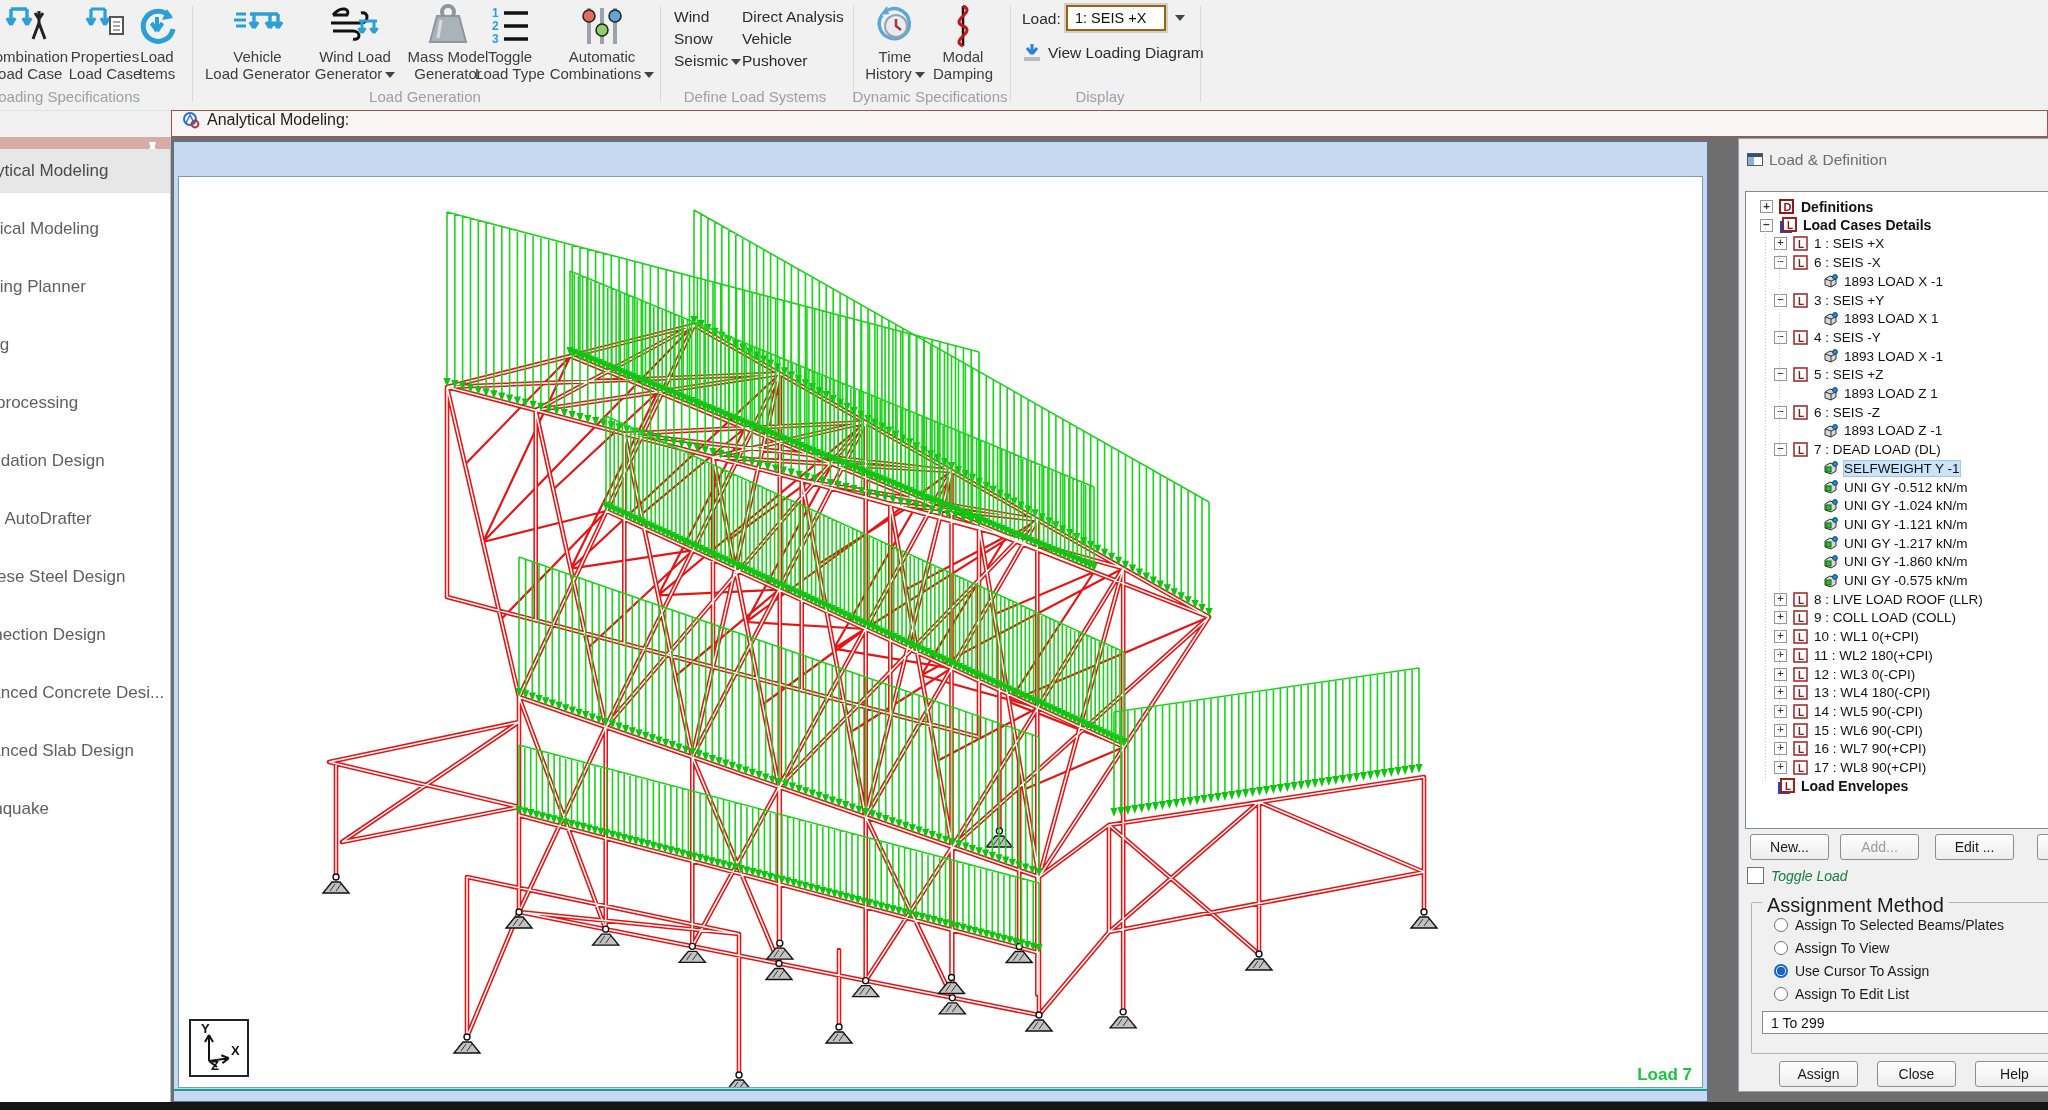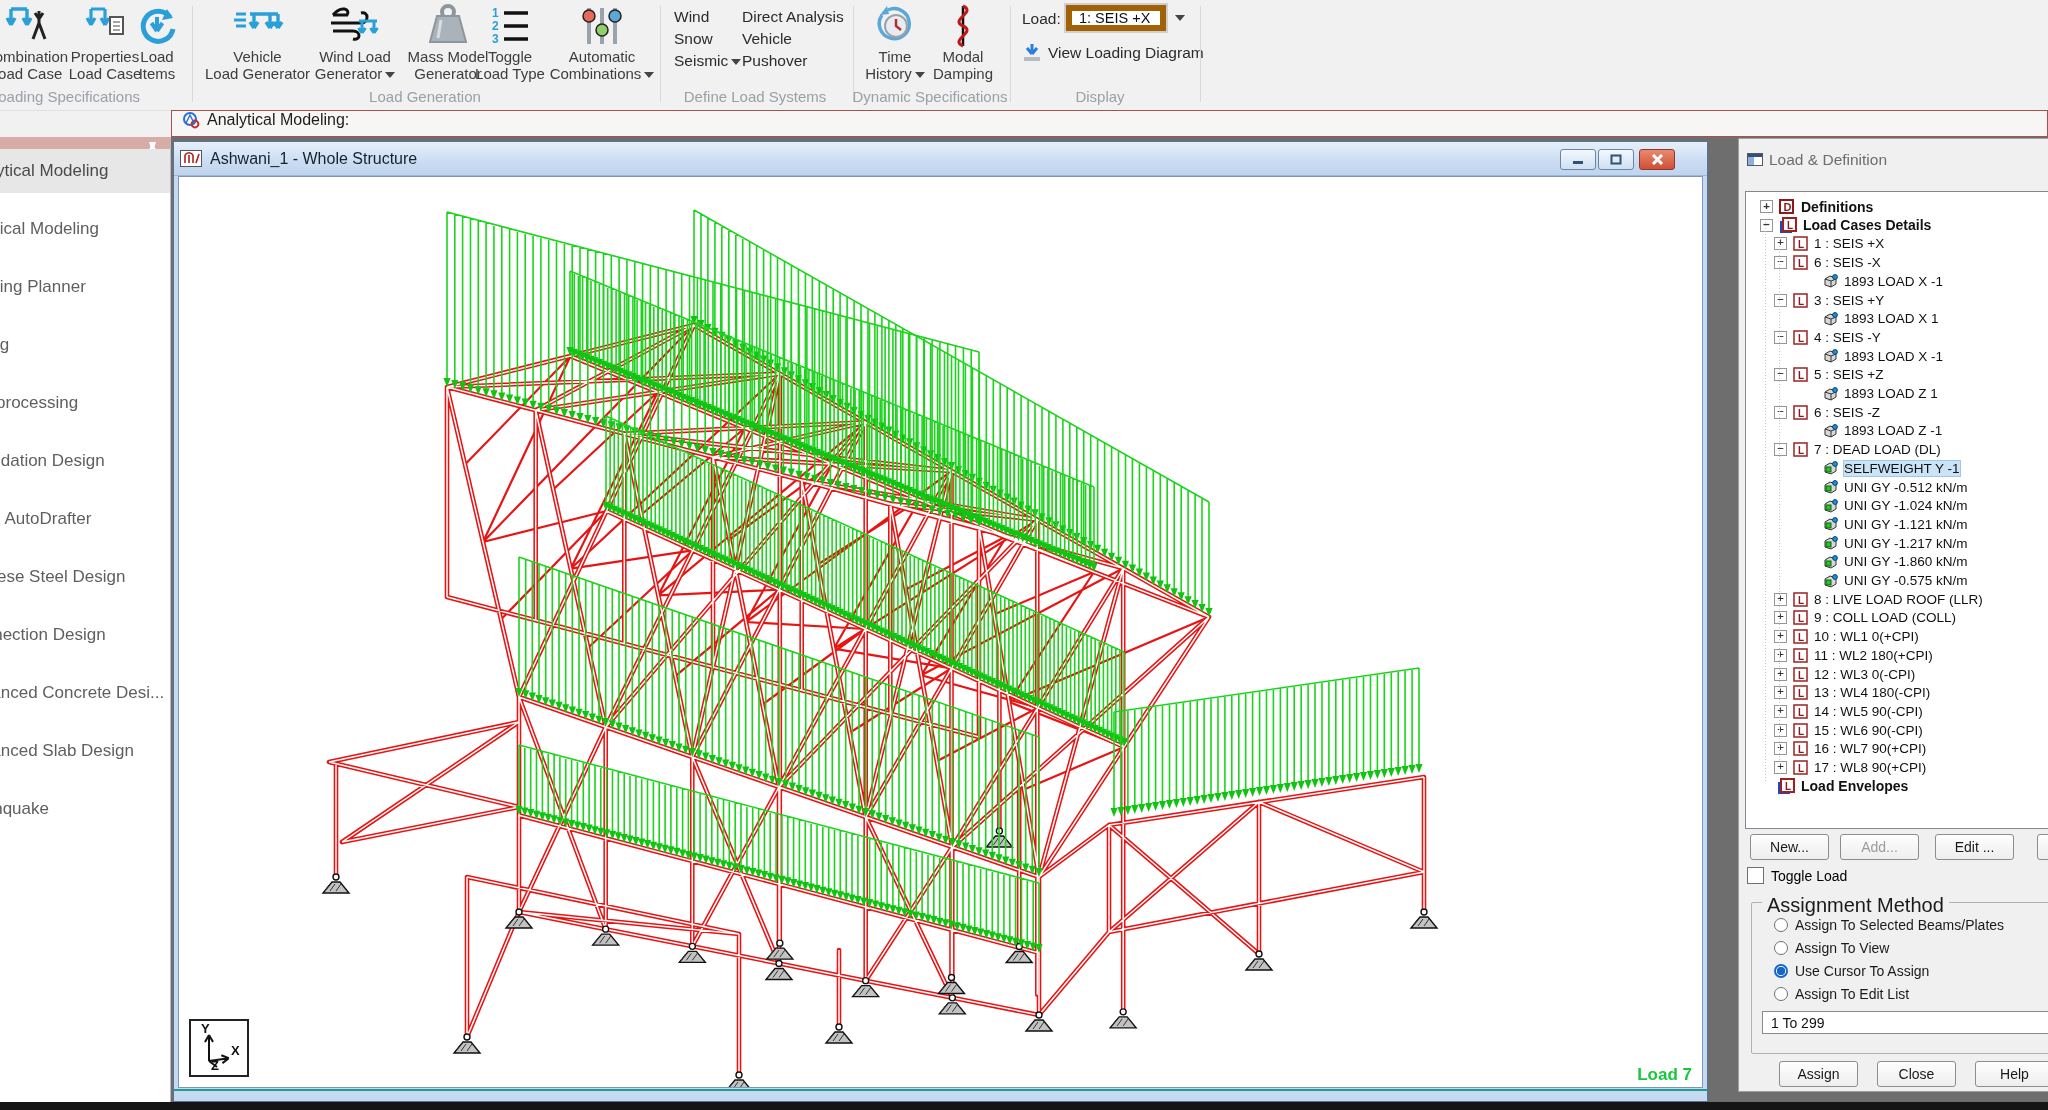--- a/index.html
+++ b/index.html
@@ -47,21 +47,21 @@
   .tlabel.selected{background:#cbe3f7;outline:1px solid #9ec7e8;}
   .guide{position:absolute;width:1px;background-image:repeating-linear-gradient(#c4c4c4 0 1px,transparent 1px 3px);}
   .pbtn{position:absolute;height:24px;background:linear-gradient(#fefefe,#eeeeee);border:1px solid #8d8d8d;border-radius:3px;font-size:14px;color:#1a1a1a;display:flex;align-items:center;justify-content:center;}
   .pbtn.disabled{color:#9b9b9b;}
   #groupbox{position:absolute;left:12px;top:763px;width:312px;height:150px;border:1px solid #b2b2b2;border-radius:2px;}
   #groupbox-label{position:absolute;left:10px;top:-9px;background:#f0f0f0;padding:0 5px;font-size:20px;color:#1a1a1a;}
   .radio-row{position:absolute;display:flex;align-items:center;font-size:14px;color:#1a1a1a;white-space:nowrap;}
   .radio{width:14px;height:14px;border-radius:50%;border:1px solid #707070;background:#fff;margin-right:7px;box-sizing:border-box;flex:0 0 auto;}
   .radio.sel{border:2px solid #1467c8;background:radial-gradient(circle at 50% 50%, #1467c8 0 4px, #fff 4.5px);}
   #editlist{position:absolute;left:10px;top:108px;width:296px;height:23px;background:#fff;border:1px solid #8a8a8a;font-size:14px;color:#111;display:flex;align-items:center;padding-left:8px;box-sizing:border-box;}
-  #toggle-row{position:absolute;left:8px;top:728px;display:flex;align-items:center;font-size:14px;color:#000000;}
+  #toggle-row{position:absolute;left:8px;top:728px;display:flex;align-items:center;font-size:14px;color:#15803d;font-style:italic;}
   #toggle-box{width:15px;height:15px;border:1px solid #707070;background:#fff;margin-right:7px;}
   
   #bottom-gray{left:1708px;top:1092px;width:340px;height:18px;background:#6e6e6e;}
   #bottom-bar{left:0;top:1102px;width:2048px;height:8px;background:#151515;}
   #gap-right{left:1708px;top:137px;width:30px;height:965px;background:#6e6e6e;}
 </style>
 </head>
 <body>
 
 <div id="ribbon" class="abs">
@@ -181,21 +181,21 @@
           <path d="M15 2 v40" stroke="#111" stroke-width="2.5"></path>
           <path d="M15 2 c14 6 -14 14 0 20 c14 6 -14 14 0 20" stroke="#c01818" stroke-width="3" fill="none"></path>
         </svg>
     </span>
     <span class="rlb"><span>Modal</span><br><span>Damping</span></span>
   </div>
   <div class="rgroup-label" style="left:820px;width:220px">Dynamic Specifications</div>
   <div class="rdiv" style="left:1010px"></div>
 
   <div class="abs" style="left:1022px;top:10px;font-size:15.5px;color:#2b2b2b">Load:</div>
-  <div class="abs" style="left:1066px;top:5px;width:100px;height:26px;background:#fff;border:6px solid #a16207;outline:2px solid #cfcfcf;display:flex;align-items:center;padding-left:7px;font-size:14.5px;color:#111;box-sizing:border-box">
+  <div class="abs" style="left:1066px;top:5px;width:100px;height:26px;background:#fff;border:2px solid #a16207;outline:2px solid #cfcfcf;display:flex;align-items:center;padding-left:7px;font-size:14.5px;color:#111;box-sizing:border-box">
       <span>1: SEIS +X</span>
     </div>
   <div class="abs" style="left:1172px;top:8px;width:16px;height:20px;display:flex;align-items:center;justify-content:center">
       <span class="caret" style="margin:0"></span>
     </div>
   <div class="abs" style="left:1022px;top:42px;display:flex;align-items:center">
     <svg width="20" height="22" viewBox="0 0 20 22">
         <path d="M10 2 v10 M10 12 l-5 -6 M10 12 l5 -6" stroke="#2b7fd8" stroke-width="3" fill="none"></path>
         <rect x="2" y="15" width="16" height="4" fill="#b6bcc2"></rect>
       </svg>
@@ -233,42 +233,20 @@
       <div class="sb-item" style="top: 360px;">Steel AutoDrafter</div>
       <div class="sb-item" style="top: 418px;">Chinese Steel Design</div>
       <div class="sb-item" style="top: 476px;">Connection Design</div>
       <div class="sb-item" style="top: 534px;">Advanced Concrete Desi...</div>
       <div class="sb-item" style="top: 592px;">Advanced Slab Design</div>
       <div class="sb-item" style="top: 650px;">Earthquake</div>
     </div>
 </div>
 
 <div id="child" class="abs">
-  <div id="childbar">
-    <svg width="22" height="17" viewBox="0 0 22 17" style="margin-left:6px">
-        <rect x="0.5" y="0.5" width="21" height="16" fill="#fff" stroke="#555"></rect>
-        <path d="M5 13 v-8 M9 13 v-8 M13 13 v-8 M5 5 c2 -3 6 -3 8 0 M16 13 l3 -9" stroke="#b02020" stroke-width="1.6" fill="none"></path>
-      </svg>
-    <span id="childtitle">Ashwani_1 - Whole Structure</span>
-    <div class="winbtn" style="right:111px">
-        <svg width="12" height="10">
-          <rect x="1" y="6" width="10" height="3" fill="#355070"></rect>
-        </svg>
-      </div>
-    <div class="winbtn" style="right:73px">
-        <svg width="12" height="11">
-          <rect x="1.5" y="1.5" width="9" height="8" fill="none" stroke="#355070" stroke-width="2"></rect>
-        </svg>
-      </div>
-    <div class="winbtn close" style="right:32px">
-        <svg width="13" height="11">
-          <path d="M2 1 l9 9 M11 1 l-9 9" stroke="#fff" stroke-width="3"></path>
-        </svg>
-      </div>
-  </div>
   <div id="canvas">
     <svg id="scene" width="1523" height="910" viewBox="0 0 1523 910">
         <path d="M515.0,148.0L304.0,365.0M304.0,365.0L427.5,334.0M304.0,365.0L391.5,179.0M322.0,442.5L427.5,334.0M286.0,287.5L391.5,179.0M600.8,196.7L391.7,391.7M391.7,391.7L513.8,373.3M391.7,391.7L478.8,215.0M409.2,470.8L513.8,373.3M374.2,312.5L478.8,215.0M686.7,245.3L479.3,418.3M479.3,418.3L600.0,412.7M479.3,418.3L566.0,251.0M496.3,499.2L600.0,412.7M462.3,337.5L566.0,251.0M772.5,294.0L567.0,445.0M567.0,445.0L686.3,452.0M567.0,445.0L653.3,287.0M583.5,527.5L686.3,452.0M550.5,362.5L653.3,287.0M858.3,342.7L654.7,471.7M654.7,471.7L772.5,491.3M654.7,471.7L740.5,323.0M670.7,555.8L772.5,491.3M638.7,387.5L740.5,323.0M944.2,391.3L742.3,498.3M742.3,498.3L858.8,530.7M742.3,498.3L827.8,359.0M757.8,584.2L858.8,530.7M726.8,412.5L827.8,359.0M1030.0,440.0L830.0,525.0M830.0,525.0L945.0,570.0M830.0,525.0L915.0,395.0M845.0,612.5L945.0,570.0M815.0,437.5L915.0,395.0" stroke="#e81414" stroke-width="2.2" fill="none"></path>
         <path d="M340.0,735.0L340.0,520.0M340.0,520.0L515.0,148.0M515.0,148.0L268.0,210.0M268.0,210.0L268.0,420.0M340.0,520.0L268.0,210.0M426.7,752.2L426.7,550.0M426.7,550.0L600.8,196.7M600.8,196.7L356.7,233.3M356.7,233.3L356.7,443.3M426.7,550.0L356.7,233.3M600.8,196.7L600.8,766.2M513.3,769.3L513.3,580.0M513.3,580.0L686.7,245.3M686.7,245.3L445.3,256.7M445.3,256.7L445.3,466.7M513.3,580.0L445.3,256.7M686.7,245.3L686.7,783.3M600.0,786.5L600.0,610.0M600.0,610.0L772.5,294.0M772.5,294.0L534.0,280.0M534.0,280.0L534.0,490.0M600.0,610.0L534.0,280.0M772.5,294.0L772.5,800.5M686.7,803.7L686.7,640.0M686.7,640.0L858.3,342.7M858.3,342.7L622.7,303.3M622.7,303.3L622.7,513.3M686.7,640.0L622.7,303.3M858.3,342.7L858.3,817.7M773.3,820.8L773.3,670.0M773.3,670.0L944.2,391.3M944.2,391.3L711.3,326.7M711.3,326.7L711.3,536.7M773.3,670.0L711.3,326.7M944.2,391.3L944.2,834.8M860.0,838.0L860.0,700.0M860.0,700.0L1030.0,440.0M1030.0,440.0L800.0,350.0M800.0,350.0L800.0,560.0M860.0,700.0L800.0,350.0M340.0,520.0L426.7,550.0M426.7,550.0L513.3,580.0M513.3,580.0L600.0,610.0M600.0,610.0L686.7,640.0M686.7,640.0L773.3,670.0M773.3,670.0L860.0,700.0M340.0,735.0L426.7,752.2M426.7,752.2L513.3,769.3M513.3,769.3L600.0,786.5M600.0,786.5L686.7,803.7M686.7,803.7L773.3,820.8M773.3,820.8L860.0,838.0M268.0,210.0L356.7,233.3M356.7,233.3L445.3,256.7M445.3,256.7L534.0,280.0M534.0,280.0L622.7,303.3M622.7,303.3L711.3,326.7M711.3,326.7L800.0,350.0M515.0,148.0L600.8,196.7M600.8,196.7L686.7,245.3M686.7,245.3L772.5,294.0M772.5,294.0L858.3,342.7M858.3,342.7L944.2,391.3M944.2,391.3L1030.0,440.0M268.0,420.0L356.7,443.3M356.7,443.3L445.3,466.7M445.3,466.7L534.0,490.0M534.0,490.0L622.7,513.3M622.7,513.3L711.3,536.7M711.3,536.7L800.0,560.0M427.5,334.0L513.8,373.3M513.8,373.3L600.0,412.7M600.0,412.7L686.3,452.0M686.3,452.0L772.5,491.3M772.5,491.3L858.8,530.7M858.8,530.7L945.0,570.0M391.5,179.0L478.8,215.0M478.8,215.0L566.0,251.0M566.0,251.0L653.3,287.0M653.3,287.0L740.5,323.0M740.5,323.0L827.8,359.0M827.8,359.0L915.0,395.0M340.0,638.3L426.7,661.2M426.7,661.2L513.3,684.1M513.3,684.1L600.0,707.1M600.0,707.1L686.7,730.0M686.7,730.0L773.3,753.0M773.3,753.0L860.0,775.9M340.0,735.0L426.7,550.0M340.0,520.0L426.7,752.2M268.0,210.0L600.8,196.7M515.0,148.0L356.7,233.3M513.3,769.3L600.0,610.0M513.3,580.0L600.0,786.5M445.3,256.7L772.5,294.0M686.7,245.3L534.0,280.0M686.7,803.7L773.3,670.0M686.7,640.0L773.3,820.8M622.7,303.3L944.2,391.3M858.3,342.7L711.3,326.7M426.7,550.0L686.7,245.3M600.8,196.7L513.3,580.0M600.0,610.0L858.3,342.7M772.5,294.0L686.7,640.0M773.3,670.0L1030.0,440.0M944.2,391.3L860.0,700.0M840.2,584.5L840.2,769.5M820.4,469.0L820.4,654.0M340.0,545.0L150.0,585.0M340.0,630.0L163.0,665.0M157.0,588.0L157.0,700.0M340.0,545.0L163.0,665.0M150.0,585.0L340.0,630.0M288.0,700.0L288.0,860.0M340.0,735.0L288.0,860.0M560.0,757.0L560.0,898.0M660.0,773.0L660.0,850.0M288.0,700.0L560.0,757.0M340.0,735.0L560.0,757.0M930.0,648.0L1245.0,600.0M930.0,755.0L1245.0,695.0M1245.0,600.0L1245.0,695.0M1080.0,625.0L1080.0,777.0M930.0,648.0L1080.0,777.0M1080.0,625.0L1245.0,695.0M860.0,700.0L930.0,648.0M860.0,838.0L930.0,755.0M930.0,648.0L930.0,755.0M1080.0,625.0L930.0,755.0M1245.0,695.0L1245.0,735.0" stroke="#e81414" stroke-width="4.6" fill="none" stroke-linecap="round"></path>
         <path d="M340.0,735.0L340.0,520.0M340.0,520.0L515.0,148.0M515.0,148.0L268.0,210.0M268.0,210.0L268.0,420.0M340.0,520.0L268.0,210.0M426.7,752.2L426.7,550.0M426.7,550.0L600.8,196.7M600.8,196.7L356.7,233.3M356.7,233.3L356.7,443.3M426.7,550.0L356.7,233.3M600.8,196.7L600.8,766.2M513.3,769.3L513.3,580.0M513.3,580.0L686.7,245.3M686.7,245.3L445.3,256.7M445.3,256.7L445.3,466.7M513.3,580.0L445.3,256.7M686.7,245.3L686.7,783.3M600.0,786.5L600.0,610.0M600.0,610.0L772.5,294.0M772.5,294.0L534.0,280.0M534.0,280.0L534.0,490.0M600.0,610.0L534.0,280.0M772.5,294.0L772.5,800.5M686.7,803.7L686.7,640.0M686.7,640.0L858.3,342.7M858.3,342.7L622.7,303.3M622.7,303.3L622.7,513.3M686.7,640.0L622.7,303.3M858.3,342.7L858.3,817.7M773.3,820.8L773.3,670.0M773.3,670.0L944.2,391.3M944.2,391.3L711.3,326.7M711.3,326.7L711.3,536.7M773.3,670.0L711.3,326.7M944.2,391.3L944.2,834.8M860.0,838.0L860.0,700.0M860.0,700.0L1030.0,440.0M1030.0,440.0L800.0,350.0M800.0,350.0L800.0,560.0M860.0,700.0L800.0,350.0M340.0,520.0L426.7,550.0M426.7,550.0L513.3,580.0M513.3,580.0L600.0,610.0M600.0,610.0L686.7,640.0M686.7,640.0L773.3,670.0M773.3,670.0L860.0,700.0M340.0,735.0L426.7,752.2M426.7,752.2L513.3,769.3M513.3,769.3L600.0,786.5M600.0,786.5L686.7,803.7M686.7,803.7L773.3,820.8M773.3,820.8L860.0,838.0M268.0,210.0L356.7,233.3M356.7,233.3L445.3,256.7M445.3,256.7L534.0,280.0M534.0,280.0L622.7,303.3M622.7,303.3L711.3,326.7M711.3,326.7L800.0,350.0M515.0,148.0L600.8,196.7M600.8,196.7L686.7,245.3M686.7,245.3L772.5,294.0M772.5,294.0L858.3,342.7M858.3,342.7L944.2,391.3M944.2,391.3L1030.0,440.0M268.0,420.0L356.7,443.3M356.7,443.3L445.3,466.7M445.3,466.7L534.0,490.0M534.0,490.0L622.7,513.3M622.7,513.3L711.3,536.7M711.3,536.7L800.0,560.0M427.5,334.0L513.8,373.3M513.8,373.3L600.0,412.7M600.0,412.7L686.3,452.0M686.3,452.0L772.5,491.3M772.5,491.3L858.8,530.7M858.8,530.7L945.0,570.0M391.5,179.0L478.8,215.0M478.8,215.0L566.0,251.0M566.0,251.0L653.3,287.0M653.3,287.0L740.5,323.0M740.5,323.0L827.8,359.0M827.8,359.0L915.0,395.0M340.0,638.3L426.7,661.2M426.7,661.2L513.3,684.1M513.3,684.1L600.0,707.1M600.0,707.1L686.7,730.0M686.7,730.0L773.3,753.0M773.3,753.0L860.0,775.9M340.0,735.0L426.7,550.0M340.0,520.0L426.7,752.2M268.0,210.0L600.8,196.7M515.0,148.0L356.7,233.3M513.3,769.3L600.0,610.0M513.3,580.0L600.0,786.5M445.3,256.7L772.5,294.0M686.7,245.3L534.0,280.0M686.7,803.7L773.3,670.0M686.7,640.0L773.3,820.8M622.7,303.3L944.2,391.3M858.3,342.7L711.3,326.7M426.7,550.0L686.7,245.3M600.8,196.7L513.3,580.0M600.0,610.0L858.3,342.7M772.5,294.0L686.7,640.0M773.3,670.0L1030.0,440.0M944.2,391.3L860.0,700.0M840.2,584.5L840.2,769.5M820.4,469.0L820.4,654.0M340.0,545.0L150.0,585.0M340.0,630.0L163.0,665.0M157.0,588.0L157.0,700.0M340.0,545.0L163.0,665.0M150.0,585.0L340.0,630.0M288.0,700.0L288.0,860.0M340.0,735.0L288.0,860.0M560.0,757.0L560.0,898.0M660.0,773.0L660.0,850.0M288.0,700.0L560.0,757.0M340.0,735.0L560.0,757.0M930.0,648.0L1245.0,600.0M930.0,755.0L1245.0,695.0M1245.0,600.0L1245.0,695.0M1080.0,625.0L1080.0,777.0M930.0,648.0L1080.0,777.0M1080.0,625.0L1245.0,695.0M860.0,700.0L930.0,648.0M860.0,838.0L930.0,755.0M930.0,648.0L930.0,755.0M1080.0,625.0L930.0,755.0M1245.0,695.0L1245.0,735.0" stroke="#fff" stroke-width="1.5" fill="none"></path>
         <path d="M327,751L353,751L344,740L336,740Z" fill="#c2c2c2" stroke="#111" stroke-width="1.4"></path>
         <path d="M334,749l5,-7 M340,749l5,-7 M329,749l4,-6" stroke="#333" stroke-width="1" fill="none"></path>
         <circle cx="340" cy="735" r="3" fill="#fff" stroke="#111" stroke-width="1.4"></circle>
         <path d="M587.8333333333334,782.1666666666666L613.8333333333334,782.1666666666666L604.8333333333334,771.1666666666666L596.8333333333334,771.1666666666666Z" fill="#c2c2c2" stroke="#111" stroke-width="1.4"></path>
         <path d="M594.8333333333334,780.1666666666666l5,-7 M600.8333333333334,780.1666666666666l5,-7 M589.8333333333334,780.1666666666666l4,-6" stroke="#333" stroke-width="1" fill="none"></path>

